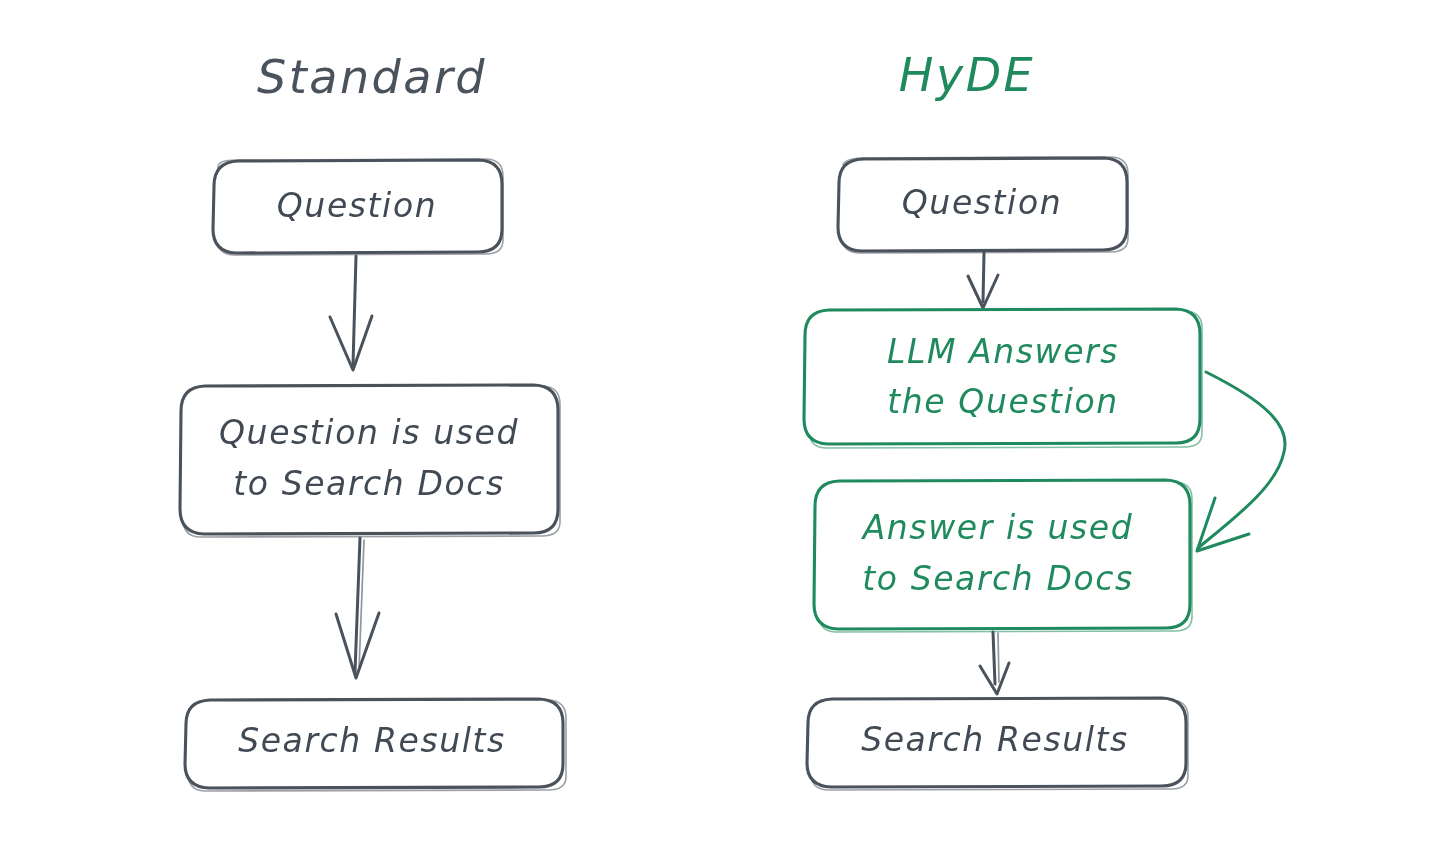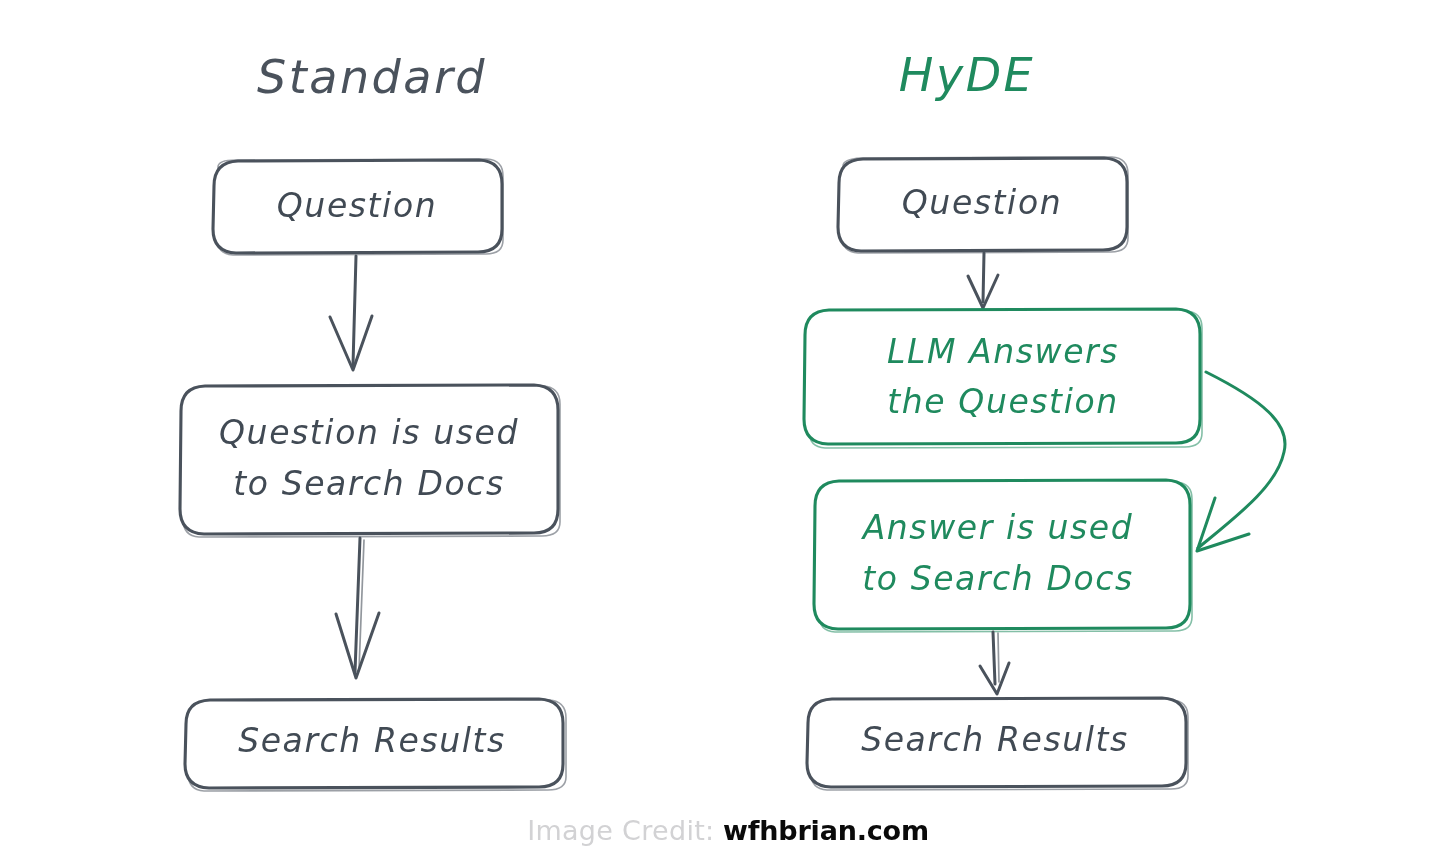--- a/index.html
+++ b/index.html
@@ -183,18 +183,14 @@
       </g>
 
       <g>
         <path class="sketch-box ghost stroke-dark" d="M812 709 Q812 702 830 701 L1172 700 Q1188 701 1188 717 L1188 776 Q1188 789 1171 789 L827 790 Q811 789 811 773 Z"></path>
         <path class="sketch-box stroke-dark" d="M808 723 Q808 700 832 699 L1162 698 Q1186 699 1186 722 L1186 763 Q1186 786 1162 786 L831 787 Q807 786 807 763 Z"></path>
         <text class="node-label dark" x="995" y="741">Search Results</text>
       </g>
     </g>
   </svg>
 
-  <div id="credit">
-    <span class="muted">Image Credit:</span>
-    <span class="strong">wfhbrian.com</span>
-  </div>
 
 </div>
 
 </body></html>

